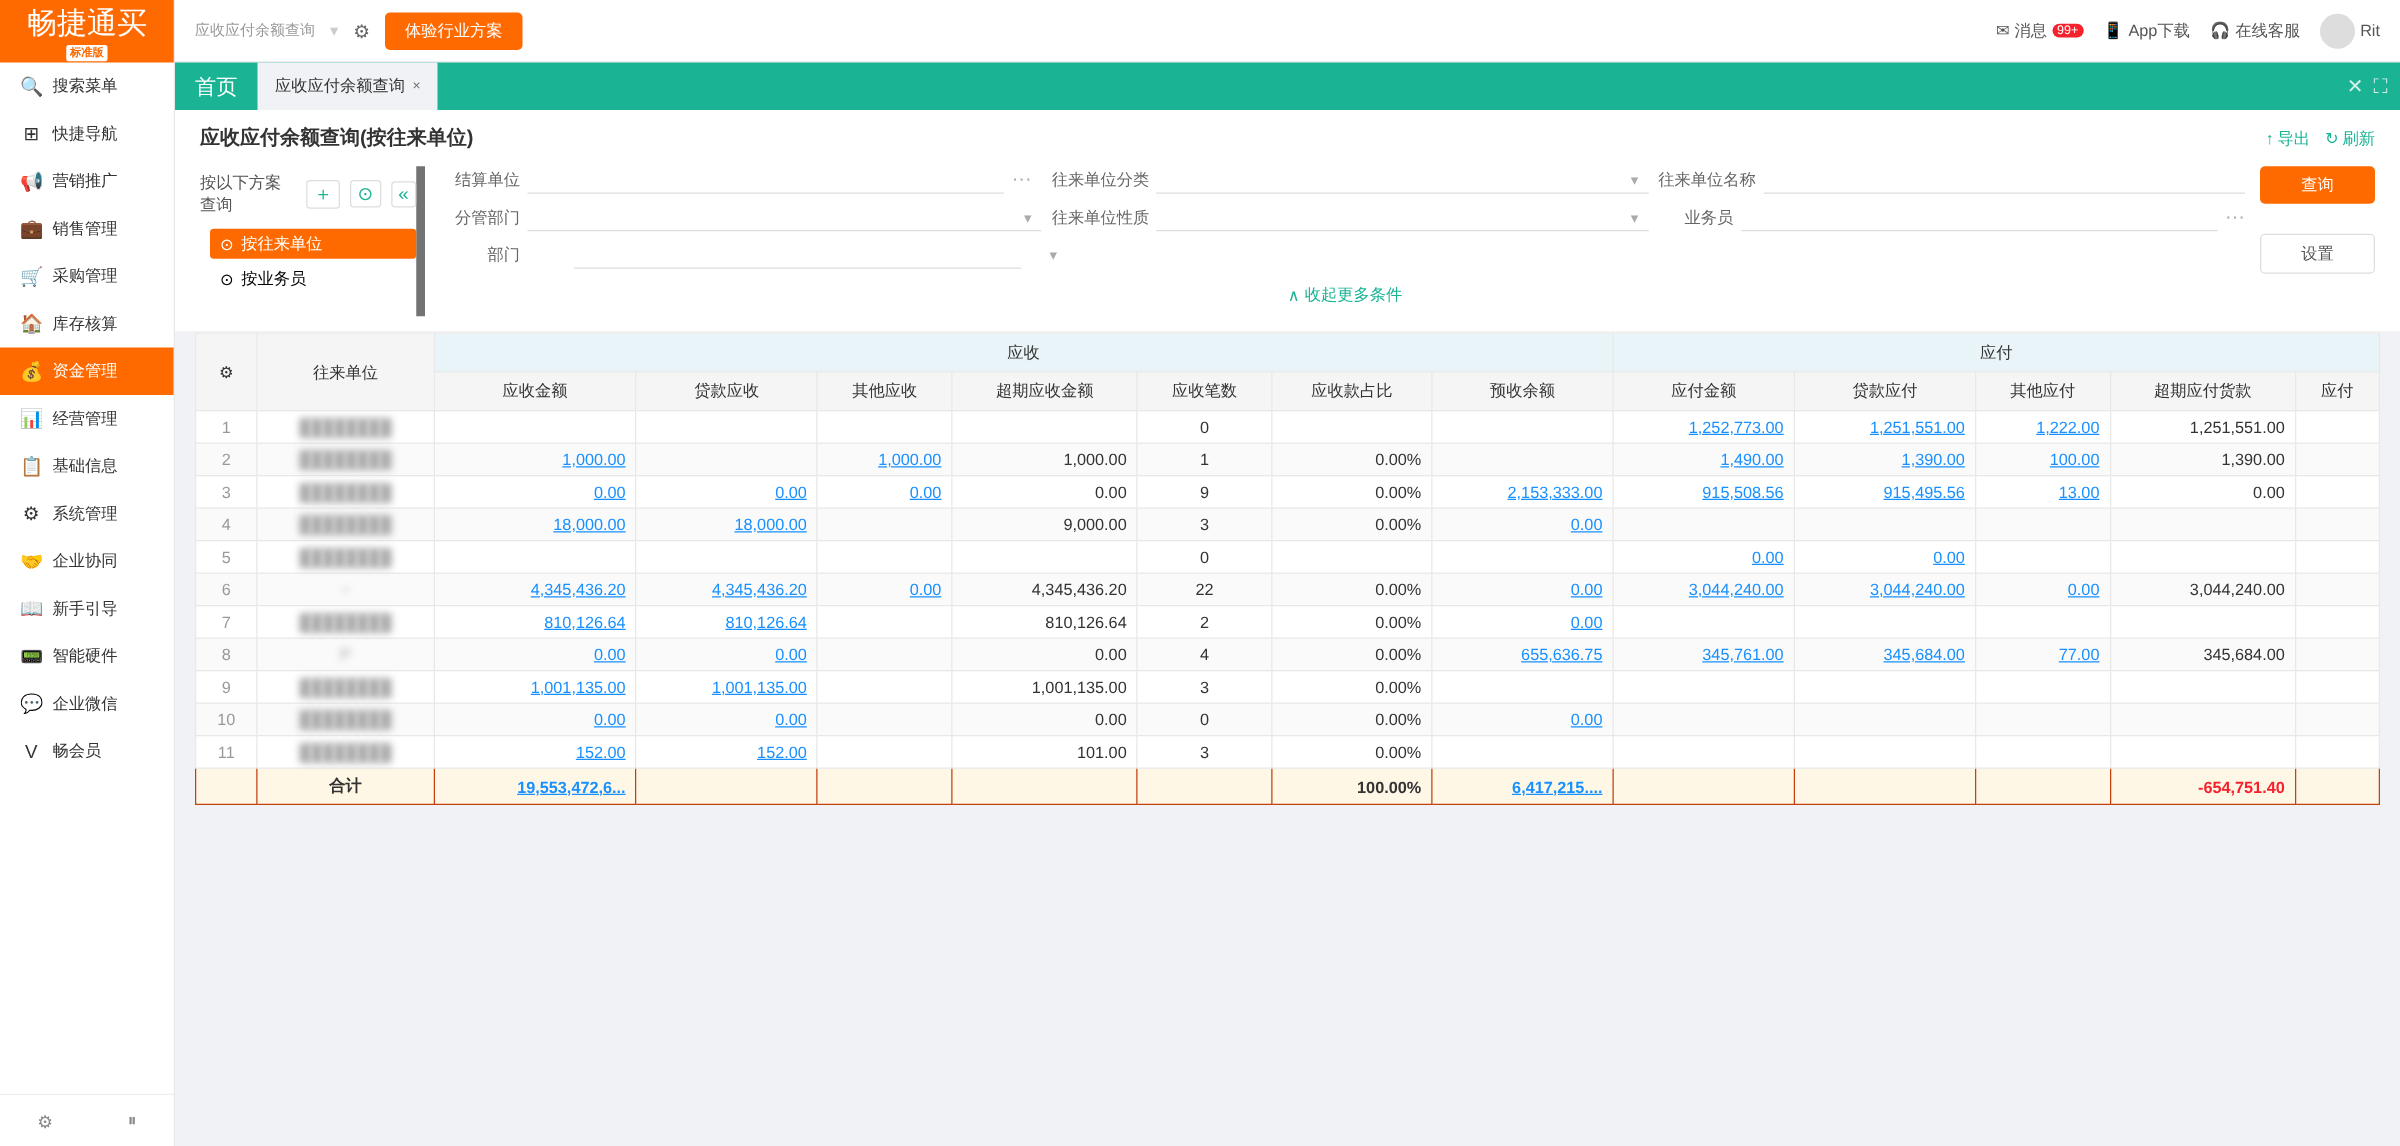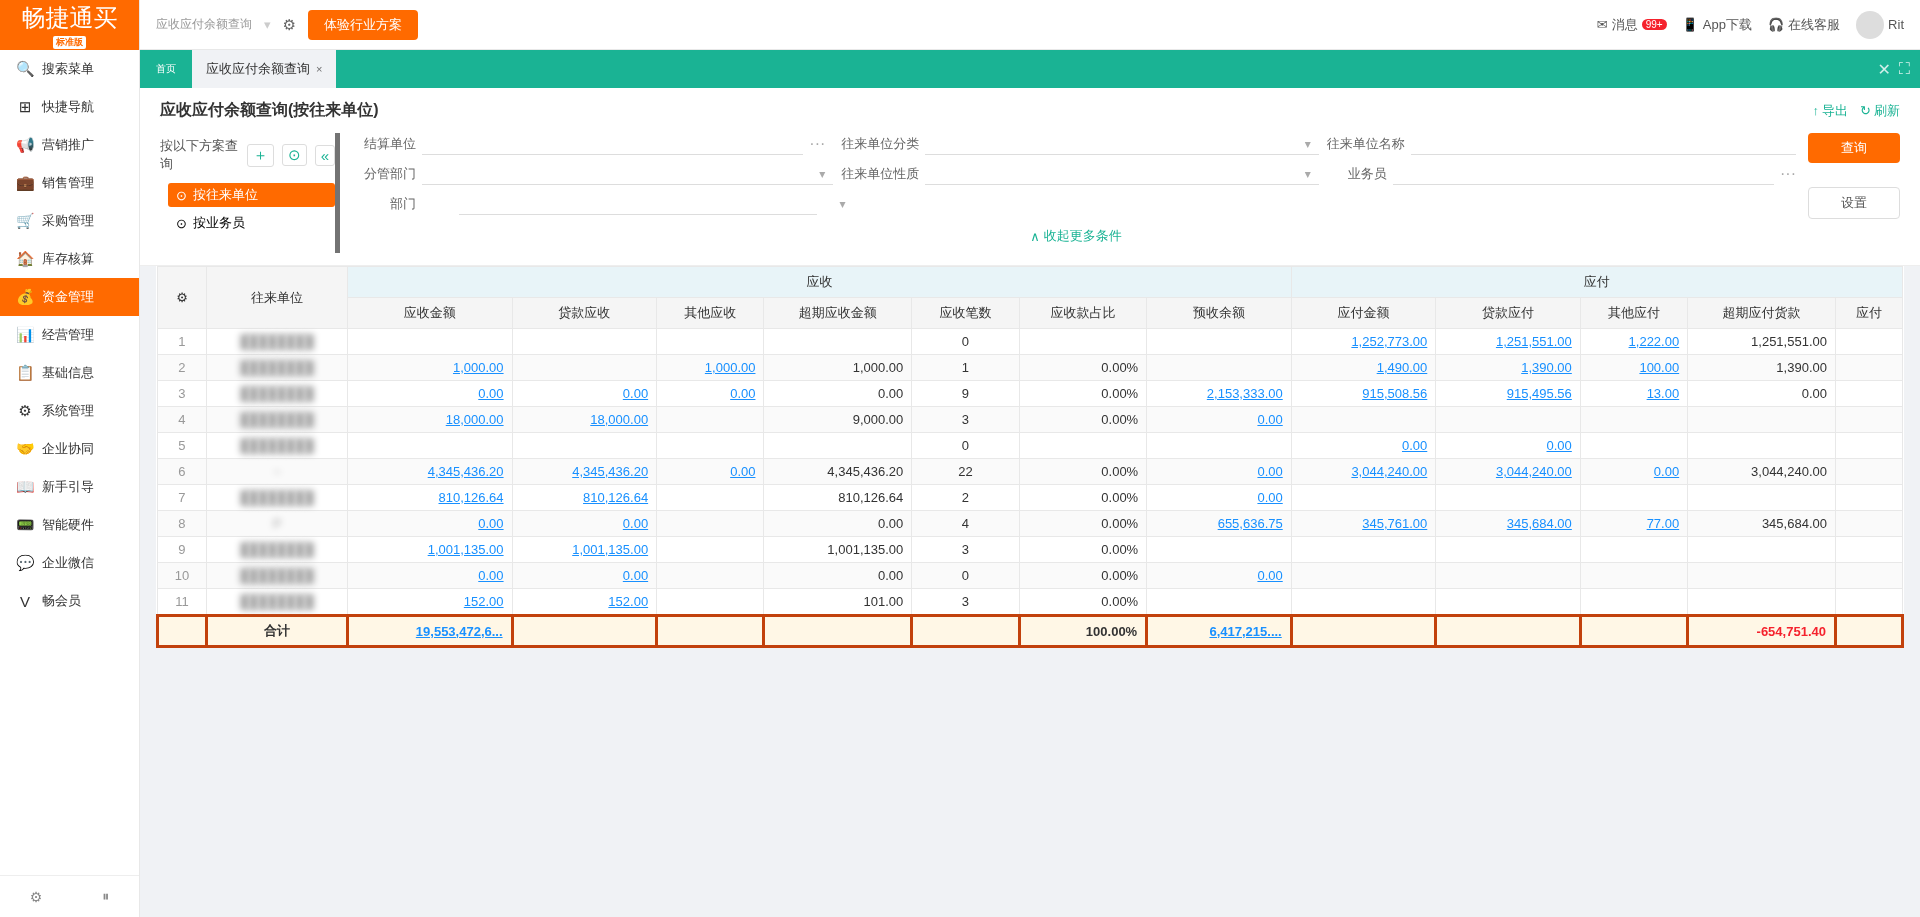--- a/index.html
+++ b/index.html
@@ -26,21 +26,21 @@
     .topbar-breadcrumb-chevron { color: #ccc; }
     .topbar-gear { color: #666; cursor: pointer; font-size: 15px; }
     .topbar-btn-orange { background: #ff6a00; color: white; border: none; padding: 6px 16px; border-radius: 4px; cursor: pointer; font-size: 13px; }
     .topbar-right { margin-left: auto; display: flex; align-items: center; gap: 16px; color: #555; }
     .topbar-right-item { display: flex; align-items: center; gap: 4px; cursor: pointer; font-size: 13px; }
     .badge-red { background: #f5222d; color: white; font-size: 10px; padding: 0 4px; border-radius: 8px; }
     .topbar-avatar { width: 28px; height: 28px; background: #ddd; border-radius: 50%; }
 
     
     .tabbar { height: 38px; background: #1ab394; display: flex; align-items: stretch; flex-shrink: 0; }
-    .tabbar-home { padding: 0 16px; display: flex; align-items: center; color: white; cursor: pointer; font-size: 10px; }
+    .tabbar-home { padding: 0 16px; display: flex; align-items: center; color: white; cursor: pointer; font-size: 17px; }
     .tabbar-tab { padding: 0 14px; display: flex; align-items: center; color: white; cursor: pointer; background: rgba(0,0,0,0.15); gap: 6px; font-size: 13px; }
     .tabbar-tab.active { background: #f0f2f5; color: #333; }
     .tabbar-close { font-size: 11px; cursor: pointer; opacity: 0.7; }
     .tabbar-spacer { flex: 1; }
     .tabbar-actions { display: flex; align-items: center; padding: 0 10px; gap: 8px; }
     .tabbar-action-btn { color: white; cursor: pointer; font-size: 16px; opacity: 0.8; }
 
     
     .content { flex: 1; overflow: hidden; display: flex; flex-direction: column; background: #f0f2f5; }
     .page-title-row { display: flex; align-items: center; justify-content: space-between; margin-bottom: 12px; }
@@ -70,25 +70,25 @@
     .data-table { width: 100%; border-collapse: collapse; background: white; font-size: 12px; }
     .data-table th { background: #f5f5f5; border: 1px solid #e8e8e8; padding: 6px 8px; text-align: center; white-space: nowrap; color: #333; font-weight: normal; }
     .data-table td { border: 1px solid #e8e8e8; padding: 5px 8px; text-align: center; white-space: nowrap; color: #333; }
     .data-table td.num { text-align: right; }
     .data-table td.link { color: #1890ff; text-decoration: underline; cursor: pointer; text-align: right; }
     .data-table tr:nth-child(even) { background: #fafafa; }
     .data-table th.group-header { background: #e8f4f8; }
     .data-table td.row-num { color: #999; text-align: center; }
     .data-table td.blurred { color: transparent; text-shadow: 0 0 6px #aaa; user-select: none; }
     .table-footer { background: #fff7e6; font-weight: bold; }
-    .table-footer td { background: #fff7e6; border: 3px solid #c2410c; padding: 5px 8px; }
+    .table-footer td { background: #fff7e6; border: 1px solid #c2410c; padding: 5px 8px; }
     .settings-col { background: #f5f5f5; cursor: pointer; text-align: center; }
 
     .filter-main-row { display: flex; gap: 0; }
-    .filter-sidebar { width: 180px; flex-shrink: 0; border-right: 5px solid #737373; padding: 4px 0; }
+    .filter-sidebar { width: 180px; flex-shrink: 0; border-right: 7px solid #737373; padding: 4px 0; }
     .filter-content { flex: 1; padding: 0 0 0 16px; }
 
     .header-filter-area { background: white; padding: 12px 20px; border-bottom: 1px solid #eee; flex-shrink: 0; }
   </style>
 </head>
 <body>
 
 <div class="sidebar">
   <div class="sidebar-logo">
     <div class="sidebar-logo-inner">

